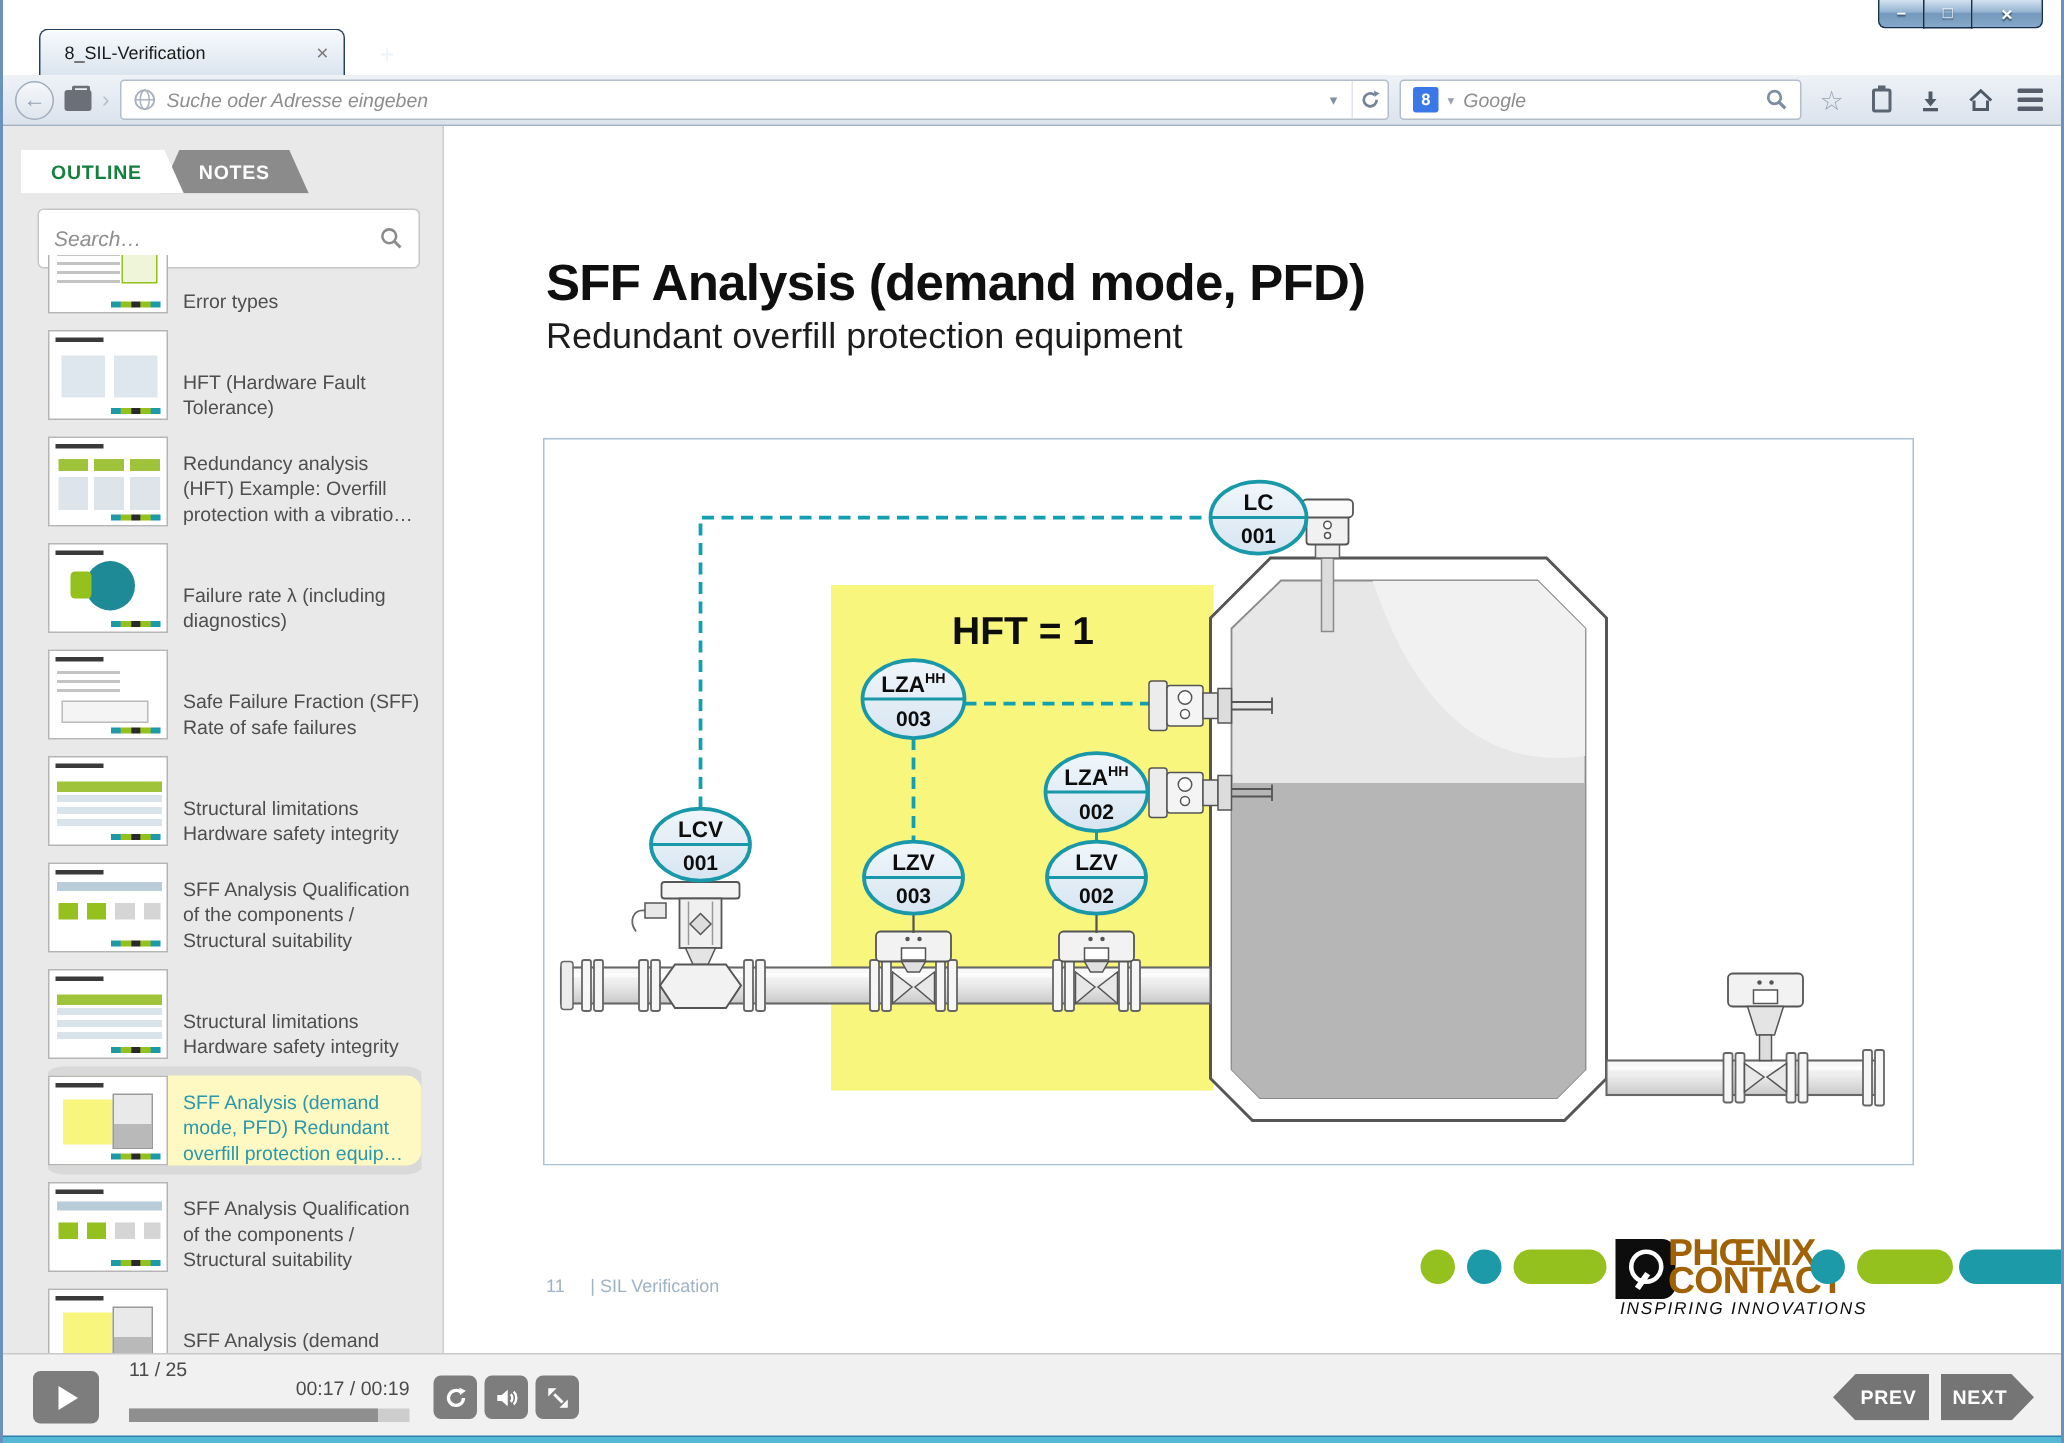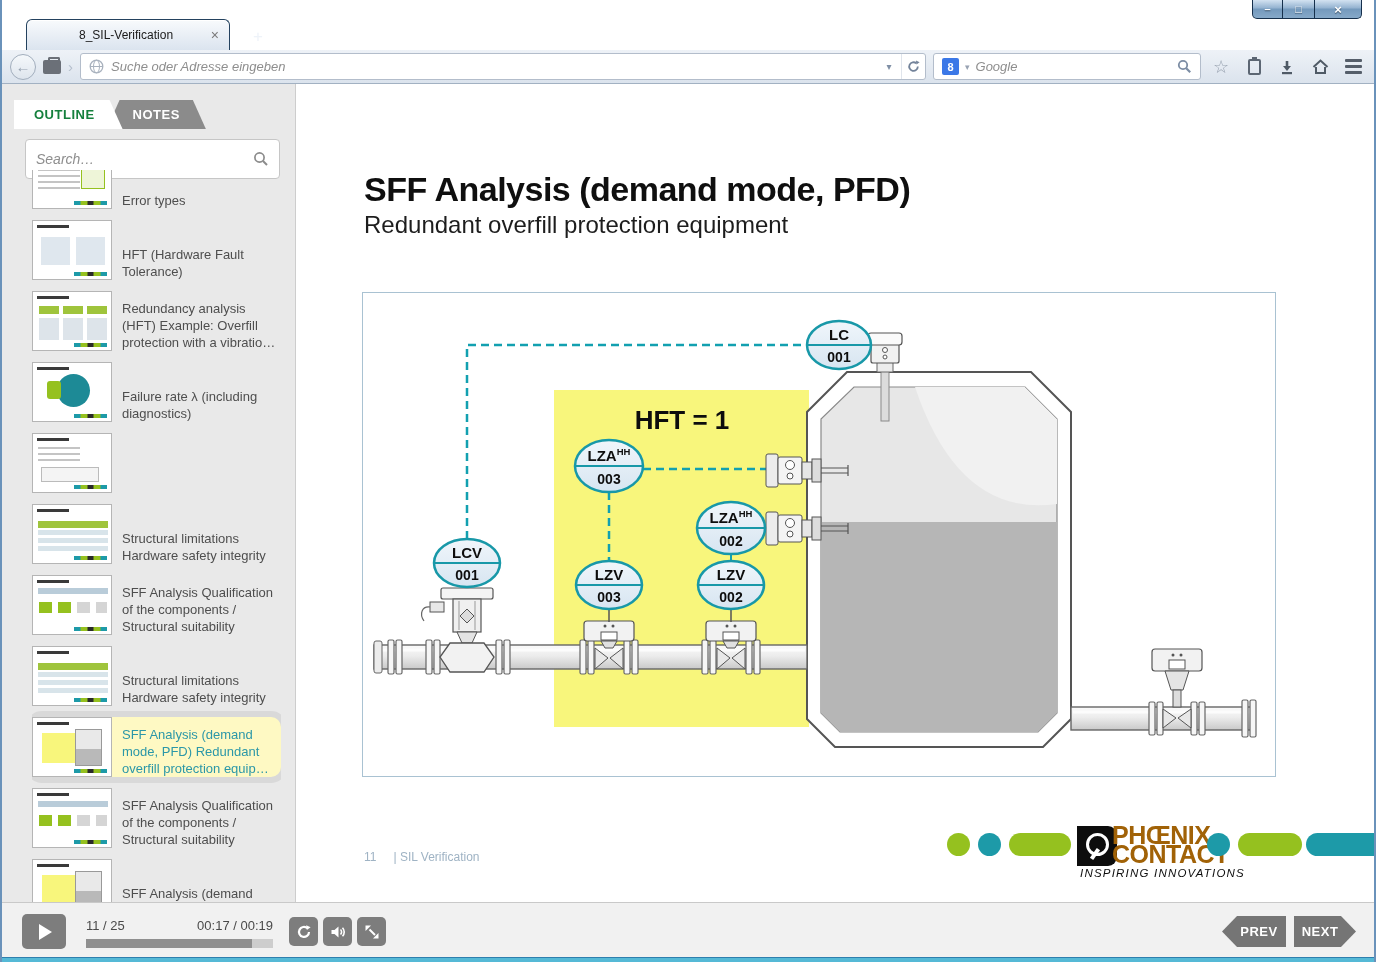--- a/index.html
+++ b/index.html
@@ -12,21 +12,21 @@
     box-shadow: inset 2px 0 0 #6a92ba, inset -2px 0 0 #6a92ba, inset 0 -4px 0 #55b9d6, inset 0 -5px 0 #2e7fae; }
 
   
   .titlebar { position:absolute; left:0; top:0; right:0; height:50; border-radius:6px 6px 0 0;
     background:linear-gradient(180deg,#10243c 0%,#24456b 18%,#446d9b 55%,#799bc2 100%);
     background:linear-gradient(180deg,#10243c 0%,#24456b 18%,#44699a 55%,#7d9ec0 100%); }
   .tab { position:absolute; left:26px; top:19px; width:204px; height:31px;
     background:linear-gradient(#f8fafc,#dbe4ef); border:1px solid #24425f; border-bottom:none;
     border-radius:6px 6px 0 0; display:flex; align-items:center; gap:6px; padding:0 10px 0 16px;
     font-size:12px; color:#1a1a1a; box-shadow:inset 0 1px 0 #fff; }
-  .tab-title { flex:1; white-space:nowrap; overflow:hidden;margin-left:36px; }
+  .tab-title { flex:1; white-space:nowrap; overflow:hidden; }
   .tab-close { color:#7a7a7a; font-size:14px; line-height:1; cursor:default; }
   .newtab { position:absolute; left:240px; top:24px; width:36px; height:26px; border-radius:5px 5px 0 0;
     background:linear-gradient(rgba(255,255,255,.28),rgba(255,255,255,.06));
     color:#eef3f9; font-size:17px; display:flex; align-items:center; justify-content:center; }
   .win-controls { position:absolute; top:0; right:14px; display:flex; }
   .wc { height:19px; border:1px solid #16304c; border-top:none; margin-left:-1px;
     background:linear-gradient(#d3e2f1,#93b2d0 45%,#7499bc 50%,#86a9c9);
     color:#fff; text-shadow:0 1px 1px rgba(20,40,60,.7); font-size:11px; font-weight:bold;
     display:flex; align-items:center; justify-content:center; }
   .wc-min { width:31px; border-radius:0 0 0 5px; }
@@ -146,21 +146,21 @@
   .pc-tag { position:absolute; left:136px; top:41px; font-size:11.5px; font-weight:normal; font-style:italic;
     letter-spacing:1.2px; color:#0d0d0d; white-space:nowrap; }
 
   
   .playerbar { position:absolute; left:0; right:0; top:902px; height:56px; background:#f1f1f1;
     border-top:1px solid #c9c9c9; z-index:10; }
   .play-btn { position:absolute; left:22px; top:11px; width:44px; height:35px; background:#7d7d7d; border-radius:5px;
     display:flex; align-items:center; justify-content:center; }
   .play-tri { width:0; height:0; border-left:13px solid #fff; border-top:8px solid transparent;
     border-bottom:8px solid transparent; margin-left:3px; }
-  .counter { position:absolute; left:86px; top:15px; font-size:13px; color:#4a4a4a; }
+  .counter { position:absolute; left:86px; top:2px; font-size:13px; color:#4a4a4a; }
   .time { position:absolute; left:160px; top:15px; width:113px; text-align:right; font-size:13px; color:#4a4a4a; }
   .progress { position:absolute; left:86px; top:36px; width:187px; height:9px; background:#cdcdcd; }
   .progress-fill { height:100%; background:#8f8f8f; }
   .pbtn { position:absolute; top:14px; width:29px; height:29px; background:#7d7d7d; border-radius:5px;
     display:flex; align-items:center; justify-content:center; }
   .pbtn.replay { left:289px; } .pbtn.vol { left:323px; } .pbtn.fs { left:357px; }
   .navbtn { position:absolute; top:13px; height:31px; background:#757575; color:#fff; font-weight:bold;
     font-size:13px; letter-spacing:.5px; display:flex; align-items:center; justify-content:center; }
   .prev { right:90px; width:64px; clip-path:polygon(15px 0,100% 0,100% 100%,15px 100%,0 50%); padding-left:10px; }
   .next { right:20px; width:62px; clip-path:polygon(0 0,calc(100% - 15px) 0,100% 50%,calc(100% - 15px) 100%,0 100%); padding-right:10px; }
@@ -261,20 +261,21 @@
         <div class="s-item">
           <div class="thumb v-cols"></div>
           <div class="s-label">Redundancy analysis (HFT) Example: Overfill protection with a vibratio…</div>
         </div>
         <div class="s-item">
           <div class="thumb v-circ"></div>
           <div class="s-label">Failure rate λ (including diagnostics)</div>
         </div>
         <div class="s-item">
           <div class="thumb v-form"></div>
+          <div class="s-label">Safe Failure Fraction (SFF) Rate of safe failures</div>
         </div>
         <div class="s-item">
           <div class="thumb v-table"></div>
           <div class="s-label">Structural limitations Hardware safety integrity</div>
         </div>
         <div class="s-item">
           <div class="thumb v-flow"></div>
           <div class="s-label">SFF Analysis Qualification of the components / Structural suitability</div>
         </div>
         <div class="s-item">

